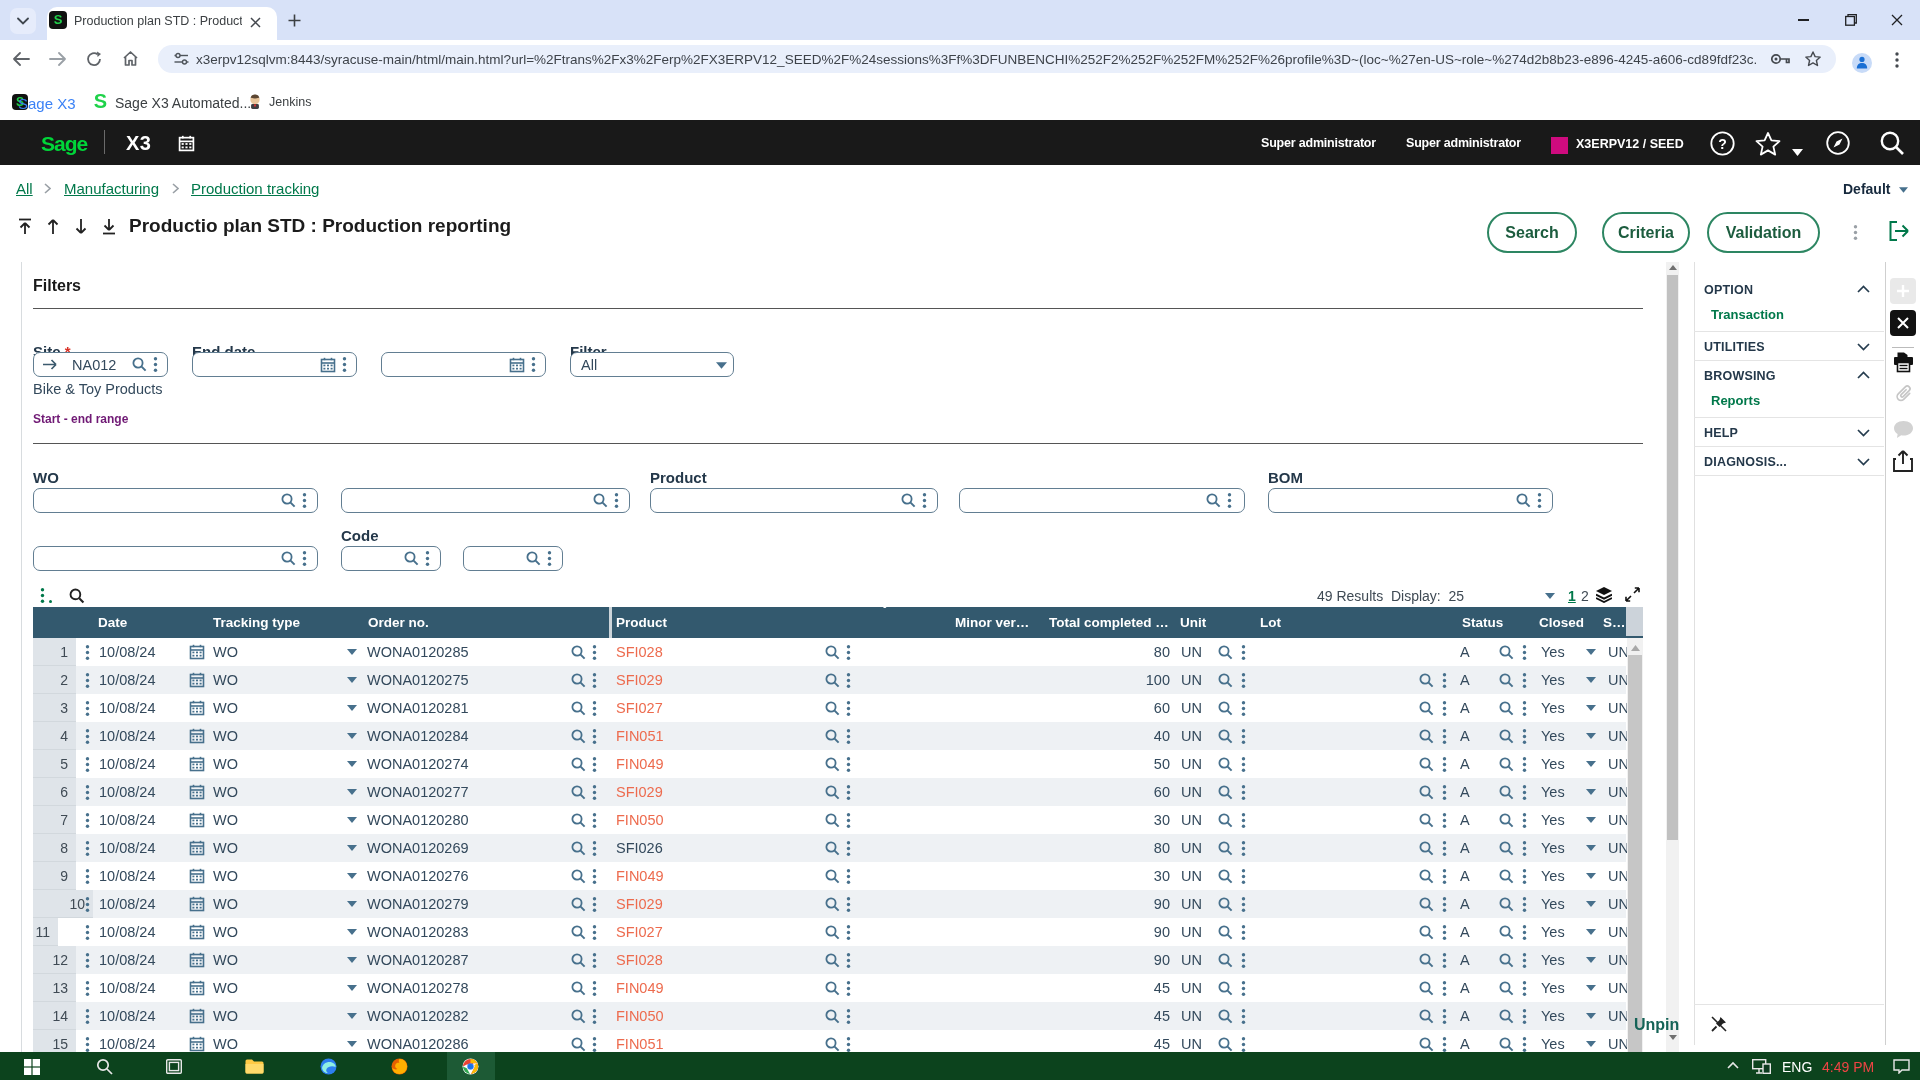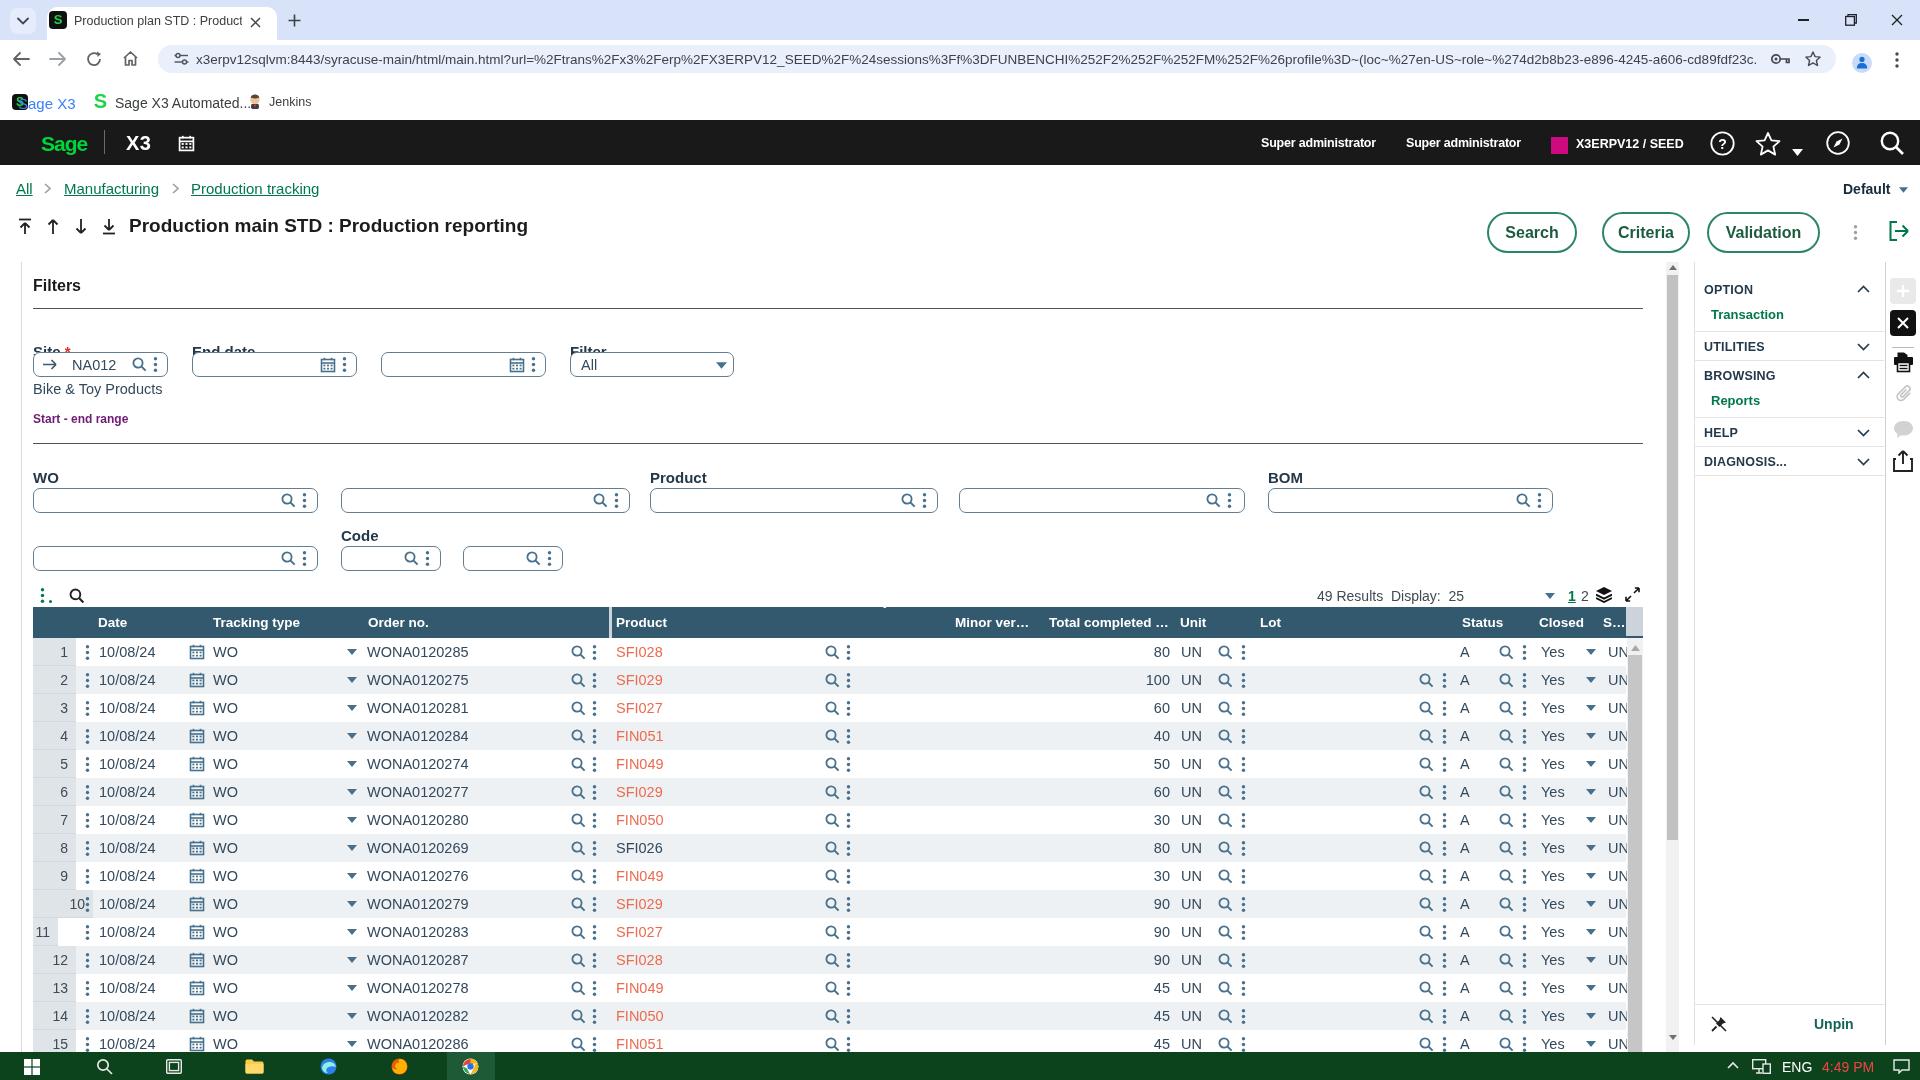--- a/index.html
+++ b/index.html
@@ -165,21 +165,21 @@
 <svg class="abs" style="left:45px;top:218px" width="16" height="17" viewBox="0 0 16 17">
     <path d="M8 16 V2 M8 2 L3.5 6.5 M8 2 L12.5 6.5" fill="none" stroke="#222" stroke-width="1.8"></path>
   </svg>
 <svg class="abs" style="left:73px;top:218px" width="16" height="17" viewBox="0 0 16 17">
     <path d="M8 1 V15 M8 15 L3.5 10.5 M8 15 L12.5 10.5" fill="none" stroke="#222" stroke-width="1.8"></path>
   </svg>
 <svg class="abs" style="left:101px;top:218px" width="16" height="17" viewBox="0 0 16 17">
     <path d="M8 1 V12 M8 12 L3.5 7.5 M8 12 L12.5 7.5" fill="none" stroke="#222" stroke-width="1.8"></path>
     <path d="M2 15.5 H14" stroke="#222" stroke-width="1.8"></path>
   </svg>
-<div class="abs" style="left:129px;top:215px;font-size:19px;font-weight:bold;color:#1c1c1c">Production main STD : Production reporting</div>
+<div class="abs" style="left:129px;top:215px;font-size:19px;font-weight:bold;color:#1c1c1c">Productio plan STD : Production reporting</div>
 <div class="btn" style="left:1487px;top:212px;width:90px;line-height:38px">Search</div>
 <div class="btn" style="left:1602px;top:212px;width:88px;line-height:38px">Criteria</div>
 <div class="btn" style="left:1707px;top:212px;width:113px;line-height:38px">Validation</div>
 <svg class="abs" style="left:1853px;top:224px" width="5" height="17" viewBox="0 0 5 17">
     <circle cx="2.5" cy="2.7" r="1.7" fill="#9aa0a6"></circle>
     <circle cx="2.5" cy="8.5" r="1.7" fill="#9aa0a6"></circle>
     <circle cx="2.5" cy="14.3" r="1.7" fill="#9aa0a6"></circle>
   </svg>
 <svg class="abs" style="left:1889px;top:221px" width="22" height="20" viewBox="0 0 22 20">
     <path d="M8 1 H1.5 V19 H8" fill="none" stroke="#00784a" stroke-width="2"></path>
@@ -1635,21 +1635,21 @@
     <path d="M1 1 L6.5 6.5 L12 1" fill="none" stroke="#253c4e" stroke-width="1.7"></path>
   </svg>
 <div class="abs" style="left:1694px;top:475px;width:190px;height:1px;background:#e4e4e4"></div>
 
 <div class="abs" style="left:1694px;top:1004px;width:190px;height:1px;background:#e4e4e4"></div>
 <svg class="abs" style="left:1710px;top:1015px" width="18" height="18" viewBox="0 0 18 18">
     <path d="M10.5 2 L16 7.5 L13 8.5 L9.5 12 L6 8.5 L9.5 5 Z" fill="#222"></path>
     <path d="M6.5 11.5 L2 16" stroke="#222" stroke-width="1.8"></path>
     <path d="M2 2 L16 16" stroke="#222" stroke-width="1.6"></path>
   </svg>
-<div class="abs" style="left:1814px;top:1016px;font-size:14px;font-weight:bold;color:#156357">Unpin</div>
+<div class="abs" style="left:1634px;top:1016px;font-size:16px;font-weight:bold;color:#156357">Unpin</div>
 
 <div class="abs" style="left:1890px;top:278px;width:26px;height:26px;background:#e9e9e9;border-radius:4px"></div>
 <svg class="abs" style="left:1896px;top:284px" width="14" height="14" viewBox="0 0 14 14">
     <path d="M7 1 V13 M1 7 H13" stroke="#fff" stroke-width="2.4"></path>
   </svg>
 <div class="abs" style="left:1890px;top:310px;width:26px;height:26px;background:#111;border-radius:4px"></div>
 <svg class="abs" style="left:1897px;top:317px" width="12" height="12" viewBox="0 0 12 12">
     <path d="M1 1 L11 11 M11 1 L1 11" stroke="#fff" stroke-width="2"></path>
   </svg>
 <div class="abs" style="left:1892px;top:347px;width:22px;height:1px;background:#bbb"></div>

